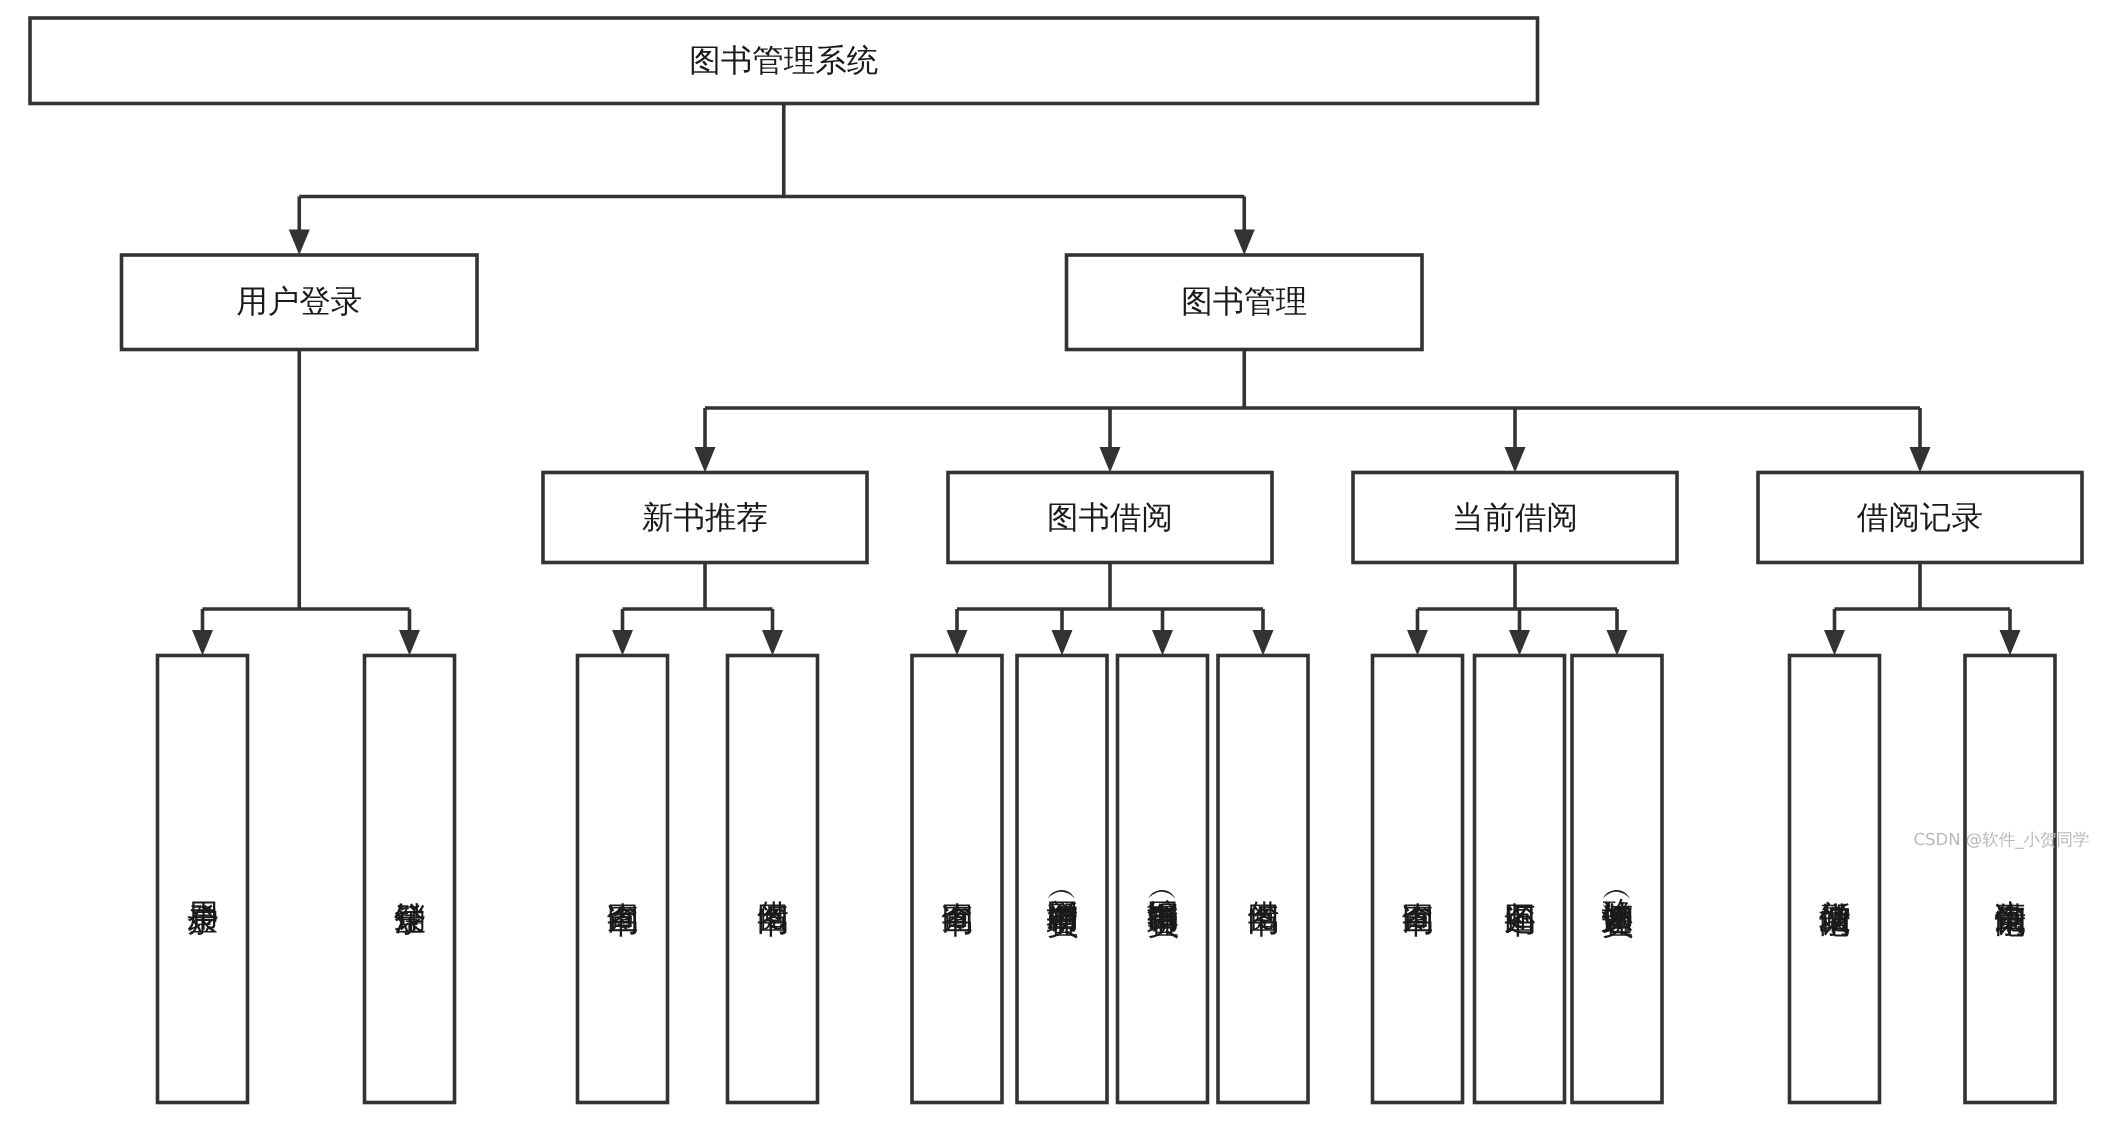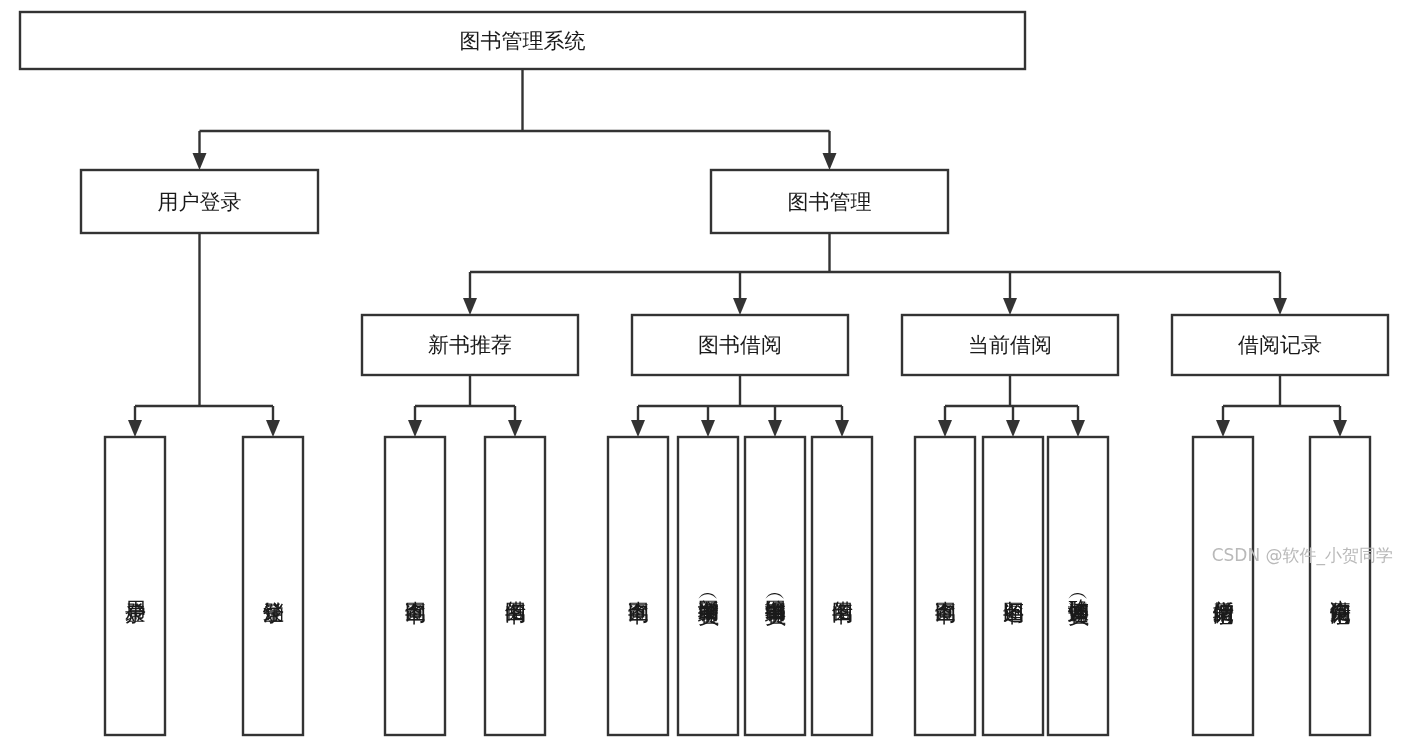--- a/index.html
+++ b/index.html
@@ -60,21 +60,21 @@
     align-items: center;
     justify-content: center;
     white-space: nowrap;
     pointer-events: none;
   }
   .watermark {
     position: absolute;
     right: 12px;
     bottom: 6px;
     font-family: "DejaVu Sans", "Liberation Sans", sans-serif;
-    font-size: 17px;
+    font-size: 11px;
     color: #b9b9b9;
     white-space: nowrap;
     text-align: right;
   }
 </style>
 </head>
 <body>
 
 <div id="diagram-root">
 

